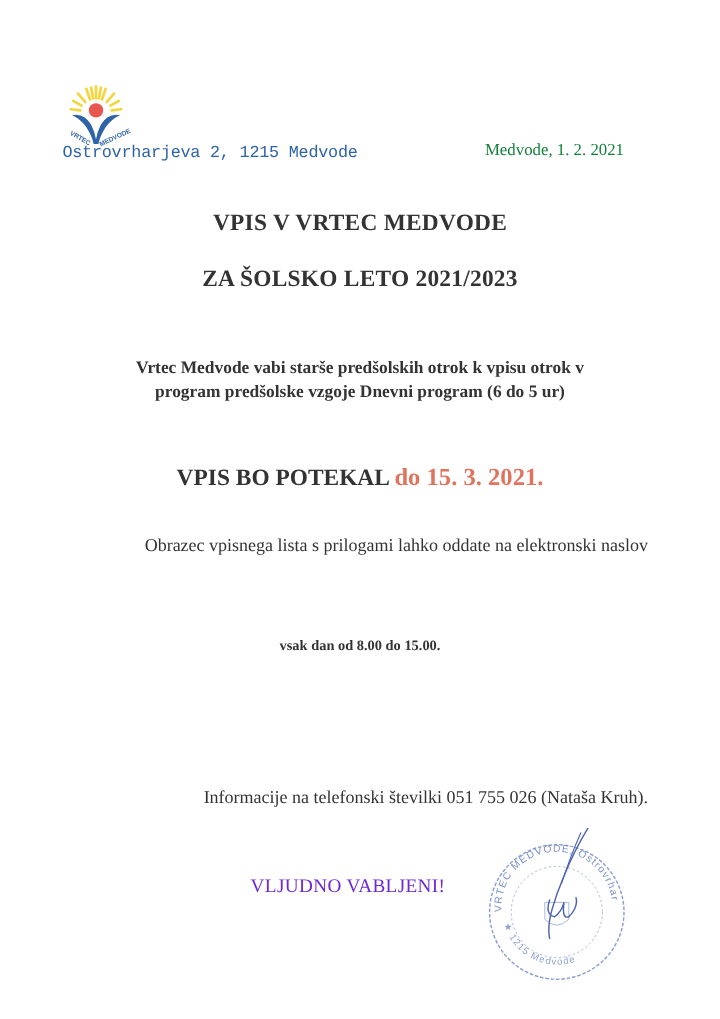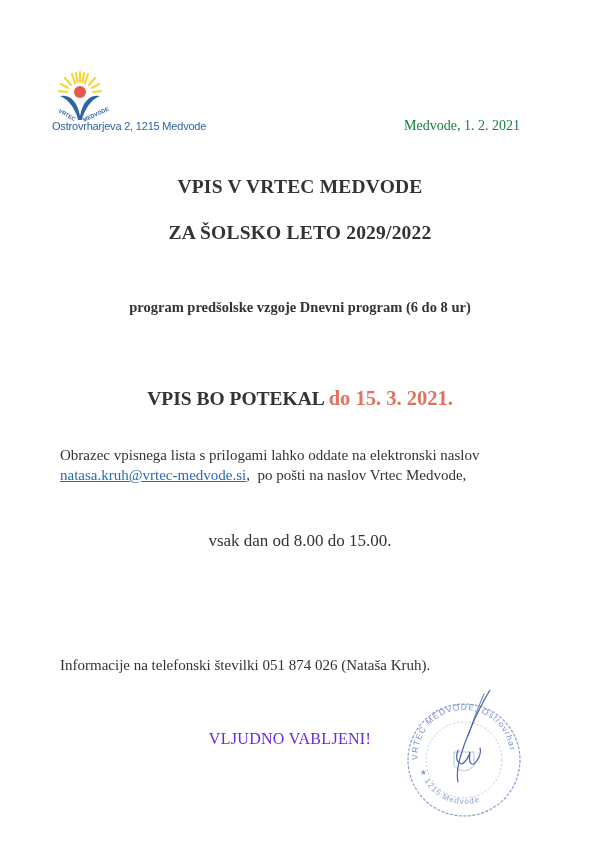--- a/index.html
+++ b/index.html
@@ -2,32 +2,32 @@
 <html><head>
   <meta charset="utf-8">
   <style>
     html, body { margin: 0; padding: 0; }
     body {
       width: 600px; height: 849px; background: #ffffff; position: relative; overflow: hidden;
       font-family: "Liberation Serif", "DejaVu Serif", serif; color: #2a2a2a;
     }
     .abs { position: absolute; }
     .logo { left: 52px; top: 64px; width: 110px; height: 70px; }
-    .logo-address { left: 52px; top: 120px; font-family: Liberation Sans, sans-serif; font-size: 11px; color: #2e63a8; letter-spacing: -0.2px; }
+    .logo-address { left: 52px; top: 120px; font-family: Liberation Mono, monospace; font-size: 14px; color: #2e63a8; letter-spacing: -0.2px; }
     .date { right: 80px; top: 118px; font-size: 14px; color: #15803d; }
     .title { left: 0; width: 600px; text-align: center; font-weight: bold; font-size: 19.5px; color: #333; letter-spacing: 0.2px; }
     .t1 { top: 176px; text-align: center; }
     .t2 { top: 222px; }
     .intro { left: 70px; width: 460px; top: 297px; text-align: center; font-weight: bold; font-size: 14.5px; line-height: 20px; color: #333; }
     .deadline { left: 0; width: 600px; top: 387px; text-align: center; font-weight: bold; font-size: 19.5px; color: #333; }
     .deadline .red { color: #e0735e; font-size: 20.5px; }
-    .para { left: 60px; width: 480px; text-align: left; font-size: 15px; line-height: 20px; color: #333; }
+    .para { left: 60px; width: 480px; text-align: right; font-size: 15px; line-height: 20px; color: #333; }
     .p1 { top: 445px; }
     .p1 a { color: #2a6ab8; text-decoration: underline; }
-    .hours { left: 0; width: 600px; top: 531px; text-align: center; font-weight: normal; font-size: 17px; color: #333; }
+    .hours { left: 0; width: 600px; top: 531px; text-align: center; font-weight: bold; font-size: 12px; color: #333; }
     .p2 { top: 597px; }
     .p3 { top: 655px; }
     .closing { left: 0; width: 580px; top: 730px; text-align: center; font-size: 16px; color: #6d28d9; letter-spacing: 0.3px; }
     .stamp { left: 398px; top: 690px; width: 130px; height: 130px; }
   </style>
 </head>
 <body>
 
 <div class="abs logo">
   <svg width="110" height="60" viewBox="0 0 110 60">
@@ -52,42 +52,42 @@
 
     <text x="6" y="48" font-family="Liberation Sans, sans-serif" font-size="5.5" font-weight="bold" fill="#2e63a8" transform="rotate(30 6 48)">VRTEC</text>
     <text x="32" y="58" font-family="Liberation Sans, sans-serif" font-size="5.5" font-weight="bold" fill="#2e63a8" transform="rotate(-25 32 58)">MEDVODE</text>
   </svg>
 </div>
 <div class="abs logo-address">Ostrovrharjeva 2, 1215 Medvode</div>
 
 <div class="abs date">Medvode, 1. 2. 2021</div>
 
 <div class="abs title t1">VPIS V VRTEC MEDVODE</div>
-<div class="abs title t2">ZA ŠOLSKO LETO 2029/2022</div>
+<div class="abs title t2">ZA ŠOLSKO LETO 2021/2023</div>
 
 <div class="abs intro">
-  <div>program predšolske vzgoje Dnevni program (6 do 8 ur)</div>
+  <div>Vrtec Medvode vabi starše predšolskih otrok k vpisu otrok v</div>
+  <div>program predšolske vzgoje Dnevni program (6 do 5 ur)</div>
 </div>
 
 <div class="abs deadline">
   <span>VPIS BO POTEKAL</span>
   <span class="red">do 15. 3. 2021.</span>
 </div>
 
 <div class="abs para p1">
   <div>Obrazec vpisnega lista s prilogami lahko oddate na elektronski naslov</div>
-  <div><a>natasa.kruh@vrtec-medvode.si</a><span style="white-space:pre">,  po pošti na naslov Vrtec Medvode,</span></div>
 </div>
 
 <div class="abs hours">vsak dan od 8.00 do 15.00.</div>
 
 <div class="abs para p2">
 </div>
 
-<div class="abs para p3">Informacije na telefonski številki 051 874 026 (Nataša Kruh).</div>
+<div class="abs para p3">Informacije na telefonski številki 051 755 026 (Nataša Kruh).</div>
 
 <div class="abs closing">VLJUDNO VABLJENI!</div>
 
 <div class="abs stamp">
   <svg width="130" height="130" viewBox="0 0 130 130">
     <defs>
       <path id="stampArcTop" d="M 20 70 A 46 46 0 0 1 112 62"></path>
       <path id="stampArcBot" d="M 22 80 A 46 46 0 0 0 112 74"></path>
     </defs>
     <circle cx="66" cy="70" r="56" fill="none" stroke="#8a9ed4" stroke-width="1.2" stroke-dasharray="3 1.5"></circle>

